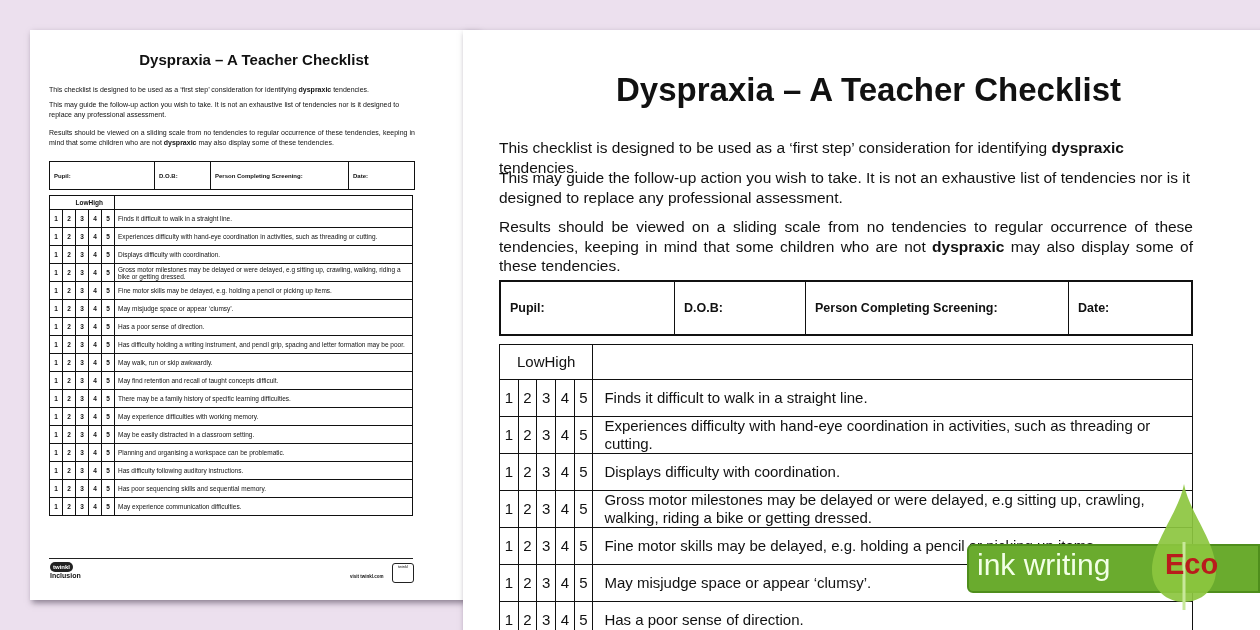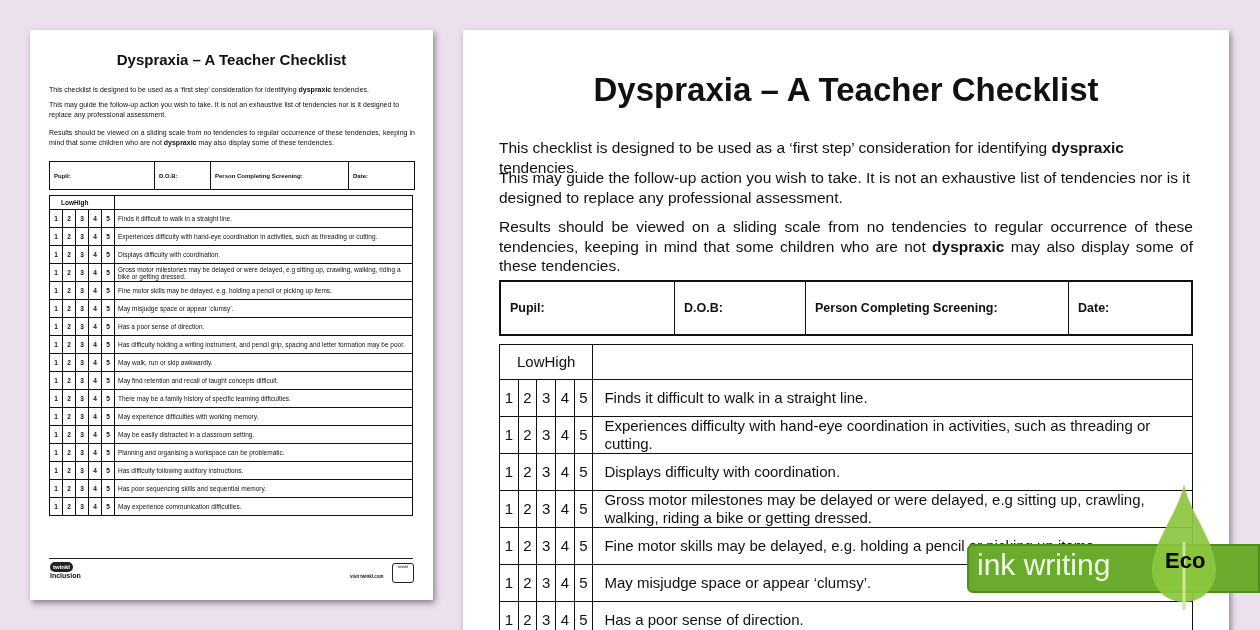--- a/index.html
+++ b/index.html
@@ -1,17 +1,17 @@
 <!DOCTYPE html>
 <html><head>
 <meta charset="utf-8">
 <style>
   html,body{margin:0;padding:0;}
   body{width:1260px;height:630px;overflow:hidden;background:#ece0ee;position:relative;font-family:"Liberation Sans",sans-serif;color:#111;}
-  .page{position:absolute;background:#fff;box-shadow:2px 3px 6px rgba(60,50,70,.55);}
+  .page{position:absolute;background:#fff;box-shadow:2px 3px 6px rgba(60,50,70,.55);padding-left:45px;}
   
   #pgL{left:30px;top:30px;width:403px;height:570px;}
   #pgL .title{position:absolute;left:0;right:0;top:21px;text-align:center;font-weight:bold;font-size:15px;}
   #pgL .para{position:absolute;left:19px;width:366px;font-size:7px;line-height:9.5px;}
   #pgL .p1{top:55px;} #pgL .p2{top:70px;} #pgL .p3{top:98px;}
   #pgL .p3{text-align:justify;}
   #pgL .info{position:absolute;left:19px;top:131px;width:364px;height:27px;border:1.5px solid #111;display:flex;font-size:6px;font-weight:bold;}
   #pgL .info div{border-right:1px solid #111;padding:4px 4px;display:flex;align-items:center;box-sizing:border-box;}
   #pgL .info div:last-child{border-right:none;}
   #pgL table{position:absolute;left:19px;top:165px;width:364px;border-collapse:collapse;font-size:6.5px;}
@@ -28,27 +28,27 @@
   #pgR .title{position:absolute;left:0;right:0;top:41px;text-align:center;font-weight:bold;font-size:33px;}
   #pgR .para{position:absolute;left:36px;width:694px;font-size:15.5px;line-height:19.5px;}
   #pgR .p1{top:108px;} #pgR .p2{top:138px;} #pgR .p3{top:187px;text-align:justify;}
   #pgR .info{position:absolute;left:36px;top:250px;width:694px;height:56px;border:2px solid #111;display:flex;font-size:12.5px;font-weight:bold;box-sizing:border-box;}
   #pgR .info div{border-right:1.5px solid #111;padding:0 9px;display:flex;align-items:center;box-sizing:border-box;}
   #pgR .info div:last-child{border-right:none;}
   #pgR table{position:absolute;left:36px;top:314px;width:694px;border-collapse:collapse;font-size:15px;}
   #pgR td{border:1.5px solid #111;padding:0 11px;height:36px;line-height:18px;}
   #pgR td.n{width:15px;text-align:center;padding:0 0;}
   #pgR td.hdr{height:34px;}
-  .lowhigh{display:flex;justify-content:flex-start;padding:0 6px;}
+  .lowhigh{display:flex;justify-content:flex-end;padding:0 6px;}
   #pgL .lowhigh{padding:0 8px;}
   
   #eco{position:absolute;left:967px;top:532px;width:295px;height:63px;}
   #eco .band{position:absolute;left:0;top:12px;width:293px;height:49px;background:#6aab2e;border-radius:6px 0 0 6px;border:2px solid #4f8e1c;box-sizing:border-box;}
   #eco .txt{position:absolute;left:10px;top:16px;color:#f2ffe6;font-size:30px;font-family:"Liberation Sans",sans-serif;}
-  #eco .eco-txt{position:absolute;left:198px;top:16px;color:#000000;font-size:22px;font-weight:bold;}
+  #eco .eco-txt{position:absolute;left:198px;top:16px;color:#b91c1c;font-size:29px;font-weight:bold;}
 </style>
 </head>
 <body>
 
 <div class="page" id="pgL">
   <div class="title">Dyspraxia – A Teacher Checklist</div>
   <div class="para p1"><span>This checklist is designed to be used as a ‘first step’ consideration for identifying </span><b>dyspraxic</b><span> tendencies.</span></div>
   <div class="para p2"><span>This may guide the follow-up action you wish to take. It is not an exhaustive list of tendencies nor is it designed to replace any professional assessment.</span></div>
   <div class="para p3"><span>Results should be viewed on a sliding scale from no tendencies to regular occurrence of these tendencies, keeping in mind that some children who are not </span><b>dyspraxic</b><span> may also display some of these tendencies.</span></div>
   <div class="info">

